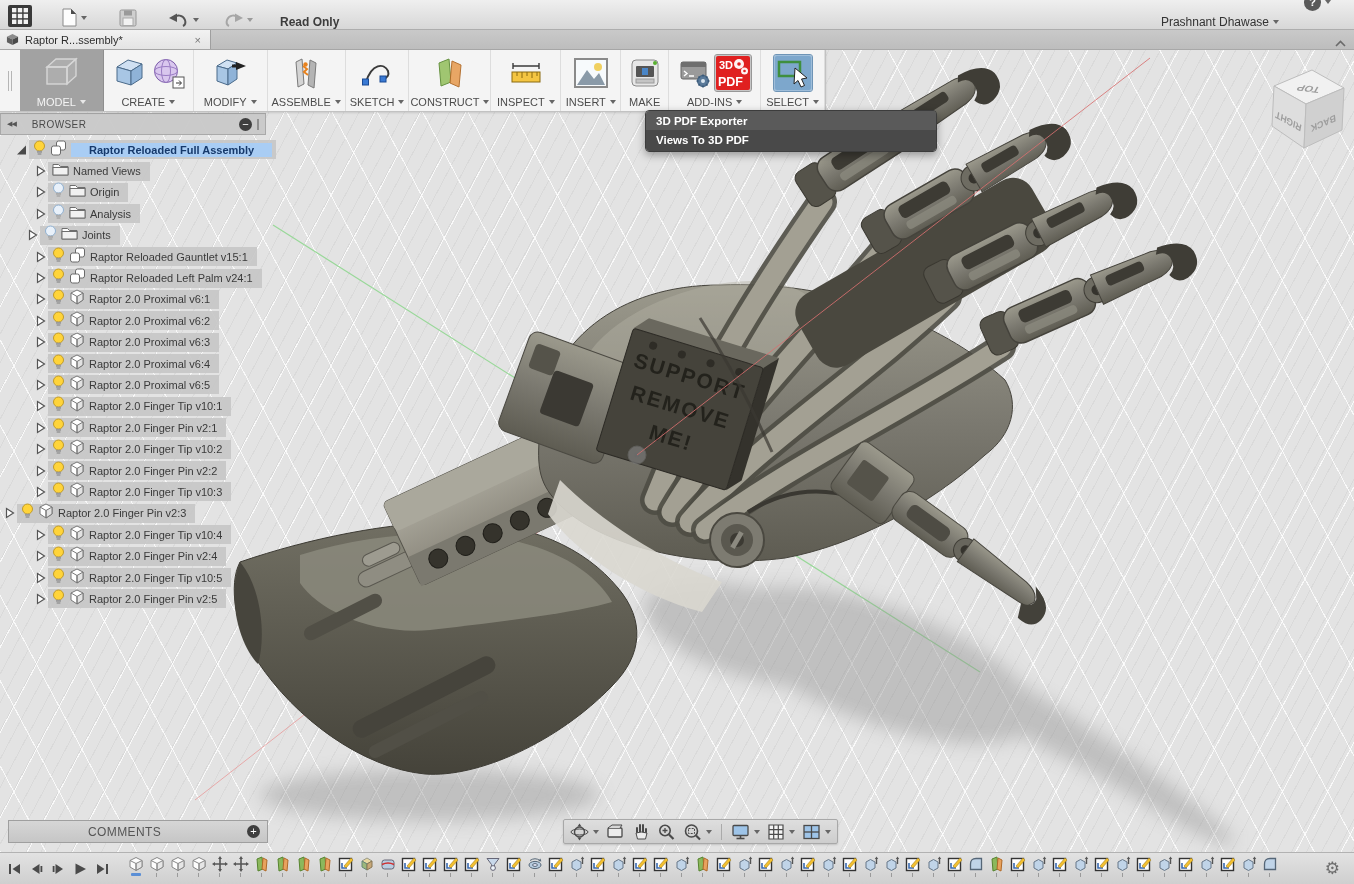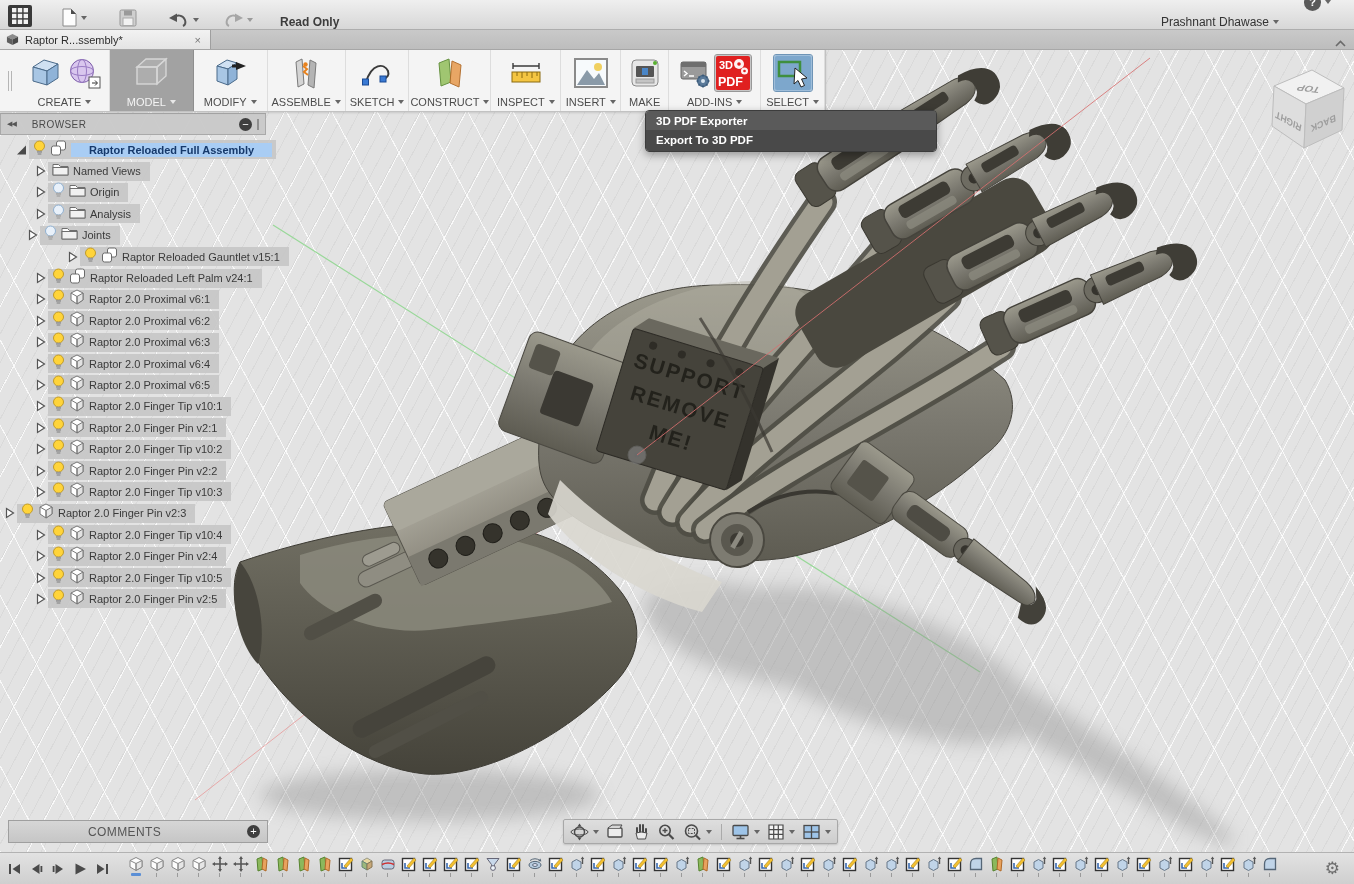--- a/index.html
+++ b/index.html
@@ -338,58 +338,58 @@
       <circle cx="637" cy="405" r="9" fill="#8f8f8f" opacity=".55" stroke="#767676"></circle>
       <circle cx="637" cy="405" r="2.5" fill="#6a6a6a" opacity=".7"></circle>
       <line x1="1150" y1="8" x2="637" y2="405" stroke="#d87070" stroke-width="1" opacity=".85"></line>
     </svg>
 
     <div id="ribbon">
       <span id="ribbon-grip">
           <i></i>
           <i></i>
         </span>
-    <div class="ribbon-group" style="width: 90px;">
-          <div class="rg-icons">
-            <span class="ribbon-icon">
-              <svg width="34" height="32" viewBox="0 0 34 32">
-                <polygon points="5,10 16,3 30,7 19,14" fill="#cfe0f2" stroke="#4a6a8a"></polygon>
-                <polygon points="5,10 19,14 19,28 5,24" fill="#a8c6e4" stroke="#4a6a8a"></polygon>
-                <polygon points="19,14 30,7 30,21 19,28" fill="#8fb3d8" stroke="#4a6a8a"></polygon>
-              </svg>
-            </span>
-            <span class="ribbon-icon">
-              <svg width="34" height="32" viewBox="0 0 34 32">
-                <circle cx="15" cy="14" r="11.5" fill="#d9c7ee" stroke="#7a5aa8"></circle>
-                <ellipse cx="15" cy="14" rx="11.5" ry="4.5" fill="none" stroke="#9a7cc4"></ellipse>
-                <ellipse cx="15" cy="14" rx="4.5" ry="11.5" fill="none" stroke="#9a7cc4"></ellipse>
-                <rect x="22" y="20" width="11" height="11" fill="#fff" stroke="#555"></rect>
-                <path d="M25,26 h5 m-2,-2.5 l2.5,2.5 l-2.5,2.5" stroke="#333" fill="none"></path>
-              </svg>
-            </span>
-          </div>
-          <div class="rg-label">
-            <span>CREATE</span>
-            <span class="caret"></span>
-          </div>
-        </div>
-        <div class="ribbon-group active" style="width: 84px;">
+    <div class="ribbon-group active" style="width: 84px;">
           <div class="rg-icons">
             <span class="ribbon-icon">
               <svg width="44" height="36" viewBox="0 0 44 36">
                 <g fill="rgba(255,255,255,.12)" stroke="#d6d6d6" stroke-width="1.4">
                   <rect x="8" y="12" width="20" height="17"></rect>
                   <polygon points="8,12 17,4 37,4 28,12"></polygon>
                   <polygon points="28,12 37,4 37,21 28,29"></polygon>
                 </g>
               </svg>
             </span>
           </div>
           <div class="rg-label">
             <span>MODEL</span>
+            <span class="caret"></span>
+          </div>
+        </div>
+        <div class="ribbon-group" style="width: 90px;">
+          <div class="rg-icons">
+            <span class="ribbon-icon">
+              <svg width="34" height="32" viewBox="0 0 34 32">
+                <polygon points="5,10 16,3 30,7 19,14" fill="#cfe0f2" stroke="#4a6a8a"></polygon>
+                <polygon points="5,10 19,14 19,28 5,24" fill="#a8c6e4" stroke="#4a6a8a"></polygon>
+                <polygon points="19,14 30,7 30,21 19,28" fill="#8fb3d8" stroke="#4a6a8a"></polygon>
+              </svg>
+            </span>
+            <span class="ribbon-icon">
+              <svg width="34" height="32" viewBox="0 0 34 32">
+                <circle cx="15" cy="14" r="11.5" fill="#d9c7ee" stroke="#7a5aa8"></circle>
+                <ellipse cx="15" cy="14" rx="11.5" ry="4.5" fill="none" stroke="#9a7cc4"></ellipse>
+                <ellipse cx="15" cy="14" rx="4.5" ry="11.5" fill="none" stroke="#9a7cc4"></ellipse>
+                <rect x="22" y="20" width="11" height="11" fill="#fff" stroke="#555"></rect>
+                <path d="M25,26 h5 m-2,-2.5 l2.5,2.5 l-2.5,2.5" stroke="#333" fill="none"></path>
+              </svg>
+            </span>
+          </div>
+          <div class="rg-label">
+            <span>CREATE</span>
             <span class="caret"></span>
           </div>
         </div>
         <div class="ribbon-group" style="width: 74px;">
           <div class="rg-icons">
             <span class="ribbon-icon">
               <svg width="34" height="32" viewBox="0 0 34 32">
                 <polygon points="4,9 14,3 24,6 15,12" fill="#cfe0f2" stroke="#4a6a8a"></polygon>
                 <polygon points="4,9 15,12 15,28 4,24" fill="#a8c6e4" stroke="#4a6a8a"></polygon>
                 <polygon points="15,12 24,6 24,22 15,28" fill="#8fb3d8" stroke="#4a6a8a"></polygon>
@@ -631,21 +631,21 @@
                   <rect x="4" y="10.8" width="5" height="2" fill="#aaa"></rect>
                   <rect x="4.6" y="13.2" width="3.8" height="1.6" fill="#aaa"></rect>
                 </svg></span>
               <span><svg width="17" height="14" viewBox="0 0 17 14">
                   <path d="M1,2.5 h5.5 l2,2 h7.5 v8.5 h-15 z" fill="#fdfdfd" stroke="#6e6e6e"></path>
                   <rect x="1" y="5.5" width="15" height="7.5" fill="#f1f1f1" stroke="#6e6e6e"></rect>
                 </svg></span>
               <span class="tr-label">Joints</span>
             </span>
           </div>
-          <div class="tree-row" style="padding-left: 31px; margin-left: 32px;">
+          <div class="tree-row" style="padding-left: 31px;">
             <span class="tr-expander">
               <svg width="12" height="12" viewBox="0 0 12 12">
                 <polygon points="3.5,1.5 10.5,6 3.5,10.5" fill="#fdfdfd" stroke="#555" stroke-width="1.2"></polygon>
               </svg>
             </span>
             <span class="tr-chip">
               <span><svg width="13" height="16" viewBox="0 0 13 16">
                   <circle cx="6.5" cy="6" r="5" fill="#ffd43a" stroke="#c09a28"></circle>
                   <rect x="4" y="10.8" width="5" height="2" fill="#9a9a9a"></rect>
                   <rect x="4.6" y="13.2" width="3.8" height="1.6" fill="#9a9a9a"></rect>
@@ -974,21 +974,21 @@
                   <polyline points="2,4 8,7.5 8,15" fill="none" stroke="#777"></polyline>
                 </svg></span>
               <span class="tr-label">Raptor 2.0 Finger Pin v2:5</span>
             </span>
           </div>
         </div>
     </div>
 
     <div id="addins-menu">
       <div class="menu-hdr">3D PDF Exporter</div>
-      <div class="menu-item">Export To 3D PDF</div>
+      <div class="menu-item">Views To 3D PDF</div>
     </div>
 
     <div id="viewcube">
       <svg width="95" height="105" viewBox="0 0 95 105">
         <polygon points="18,30 56,14 88,32 50,48" fill="#f1f1f1" stroke="#bdbdbd"></polygon>
         <polygon points="18,30 50,48 48,92 16,70" fill="#dedede" stroke="#bdbdbd"></polygon>
         <polygon points="50,48 88,32 86,74 48,92" fill="#d0d0d0" stroke="#bdbdbd"></polygon>
         <g fill="#9d9d9d" font-family="Liberation Sans, sans-serif" font-weight="bold" font-size="11" text-anchor="middle">
           <text transform="translate(54,30) rotate(187) skewX(-22) scale(1,.8)">TOP</text>
           <text font-size="9.5" transform="translate(33,62) rotate(209) skewX(18) scale(1,.95)">RIGHT</text>

